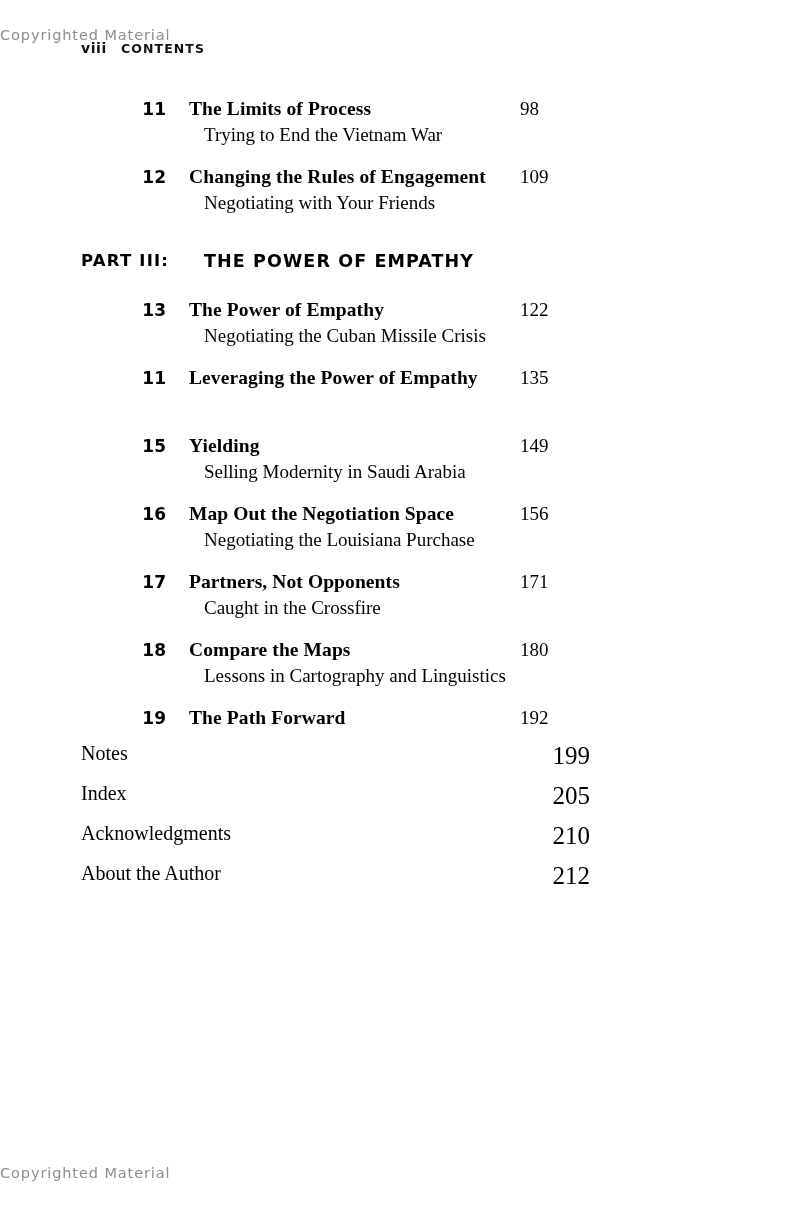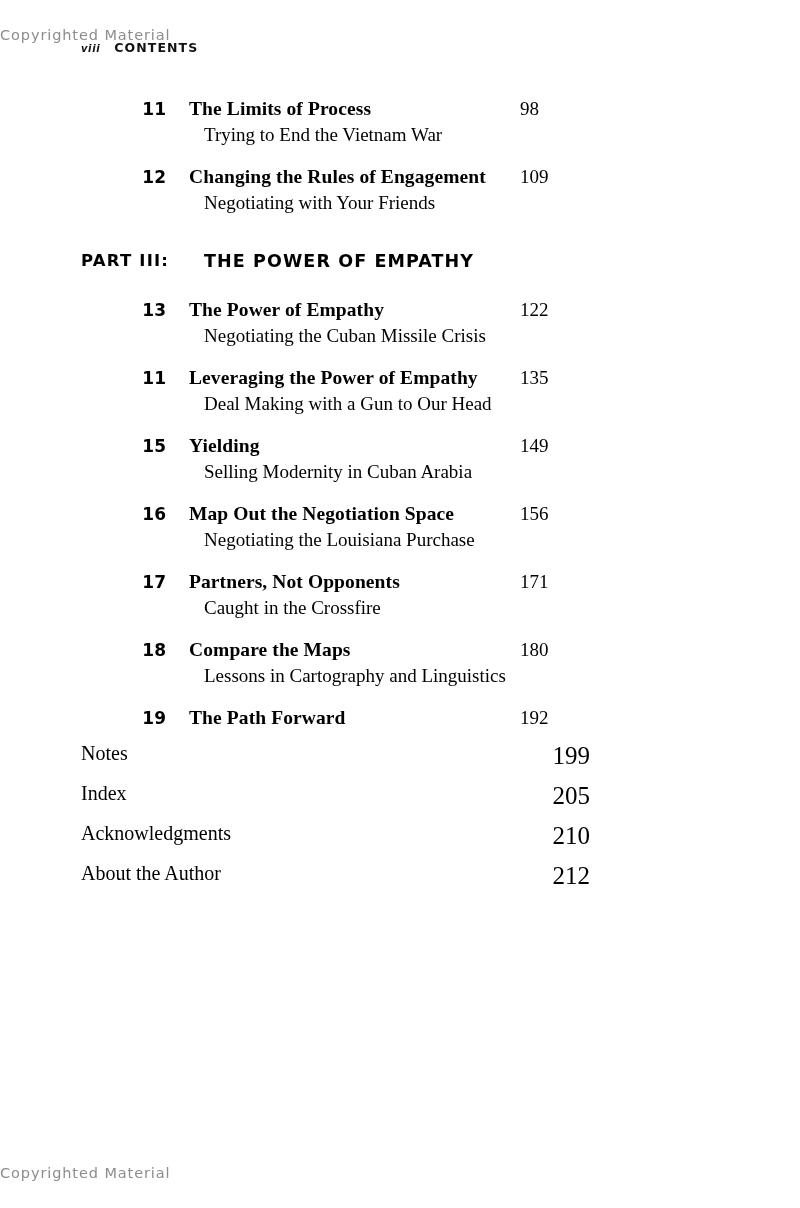--- a/index.html
+++ b/index.html
@@ -38,21 +38,21 @@
     top: 40px;
     font-family: "DejaVu Sans", sans-serif;
     font-weight: bold;
     font-size: 13.5px;
     letter-spacing: 0.6px;
     color: #111111;
     display: flex;
     align-items: baseline;
     gap: 14px;
   }
-  .running-head .folio { font-size: 10px; font-style: italic; }
+  .running-head .folio { font-size: 14px; }
   .running-head .rh-title { font-size: 12.5px; letter-spacing: 1.1px; }
 
   
   .toc {
     position: absolute;
     left: 0;
     top: 98px;
     width: 720px;
   }
 
@@ -185,28 +185,27 @@
       <span class="num">13</span>
       <span class="title">The Power of Empathy</span>
       <span class="page-no">122</span>
       <span class="sub">Negotiating the Cuban Missile Crisis</span>
     </div>
 
     <div class="entry has-sub">
       <span class="num">11</span>
       <span class="title">Leveraging the Power of Empathy</span>
       <span class="page-no">135</span>
-      <span class="sub">Deal Making with a Gun to Our Head</span>
     </div>
 
     <div class="entry has-sub">
       <span class="num">15</span>
       <span class="title">Yielding</span>
       <span class="page-no">149</span>
-      <span class="sub">Selling Modernity in Cuban Arabia</span>
+      <span class="sub">Selling Modernity in Saudi Arabia</span>
     </div>
 
     <div class="entry has-sub">
       <span class="num">16</span>
       <span class="title">Map Out the Negotiation Space</span>
       <span class="page-no">156</span>
       <span class="sub">Negotiating the Louisiana Purchase</span>
     </div>
 
     <div class="entry has-sub">

